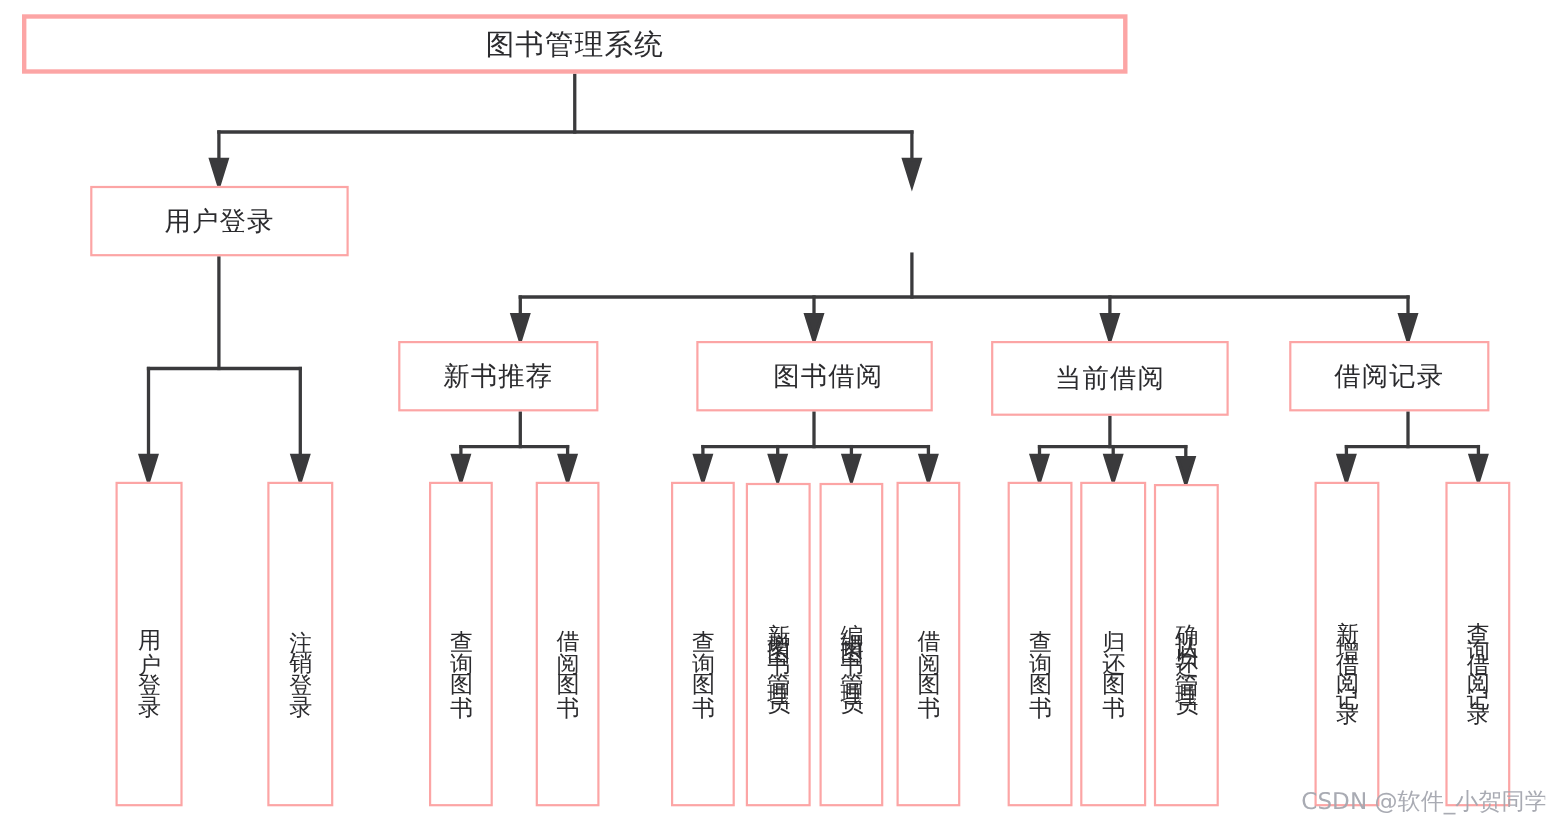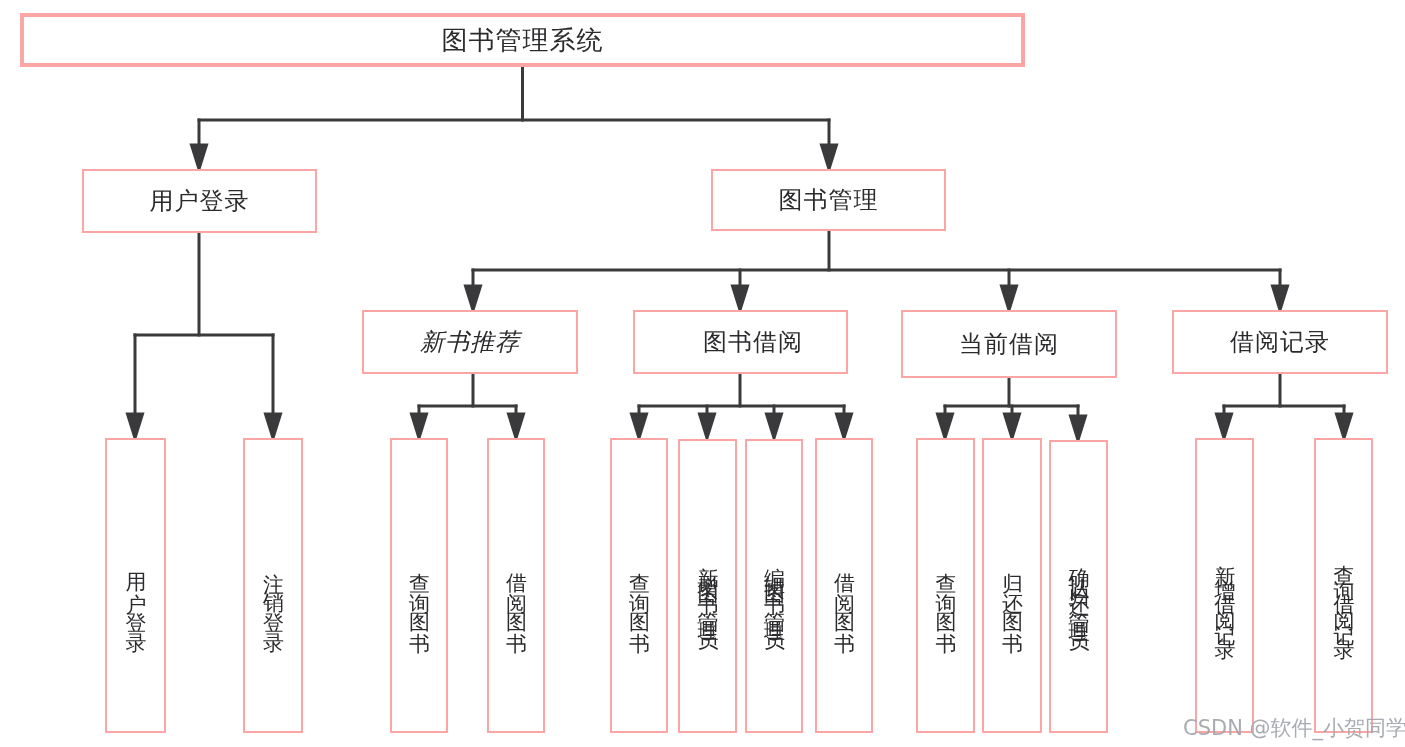--- a/index.html
+++ b/index.html
@@ -129,26 +129,25 @@
       <line x1="1224" y1="406" x2="1224" y2="417"></line>
       <polygon points="1224,438 1216.5,414 1231.5,414"></polygon>
       <line x1="1344" y1="406" x2="1344" y2="417"></line>
       <polygon points="1344,438 1336.5,414 1351.5,414"></polygon>
     </g>
   </svg>
 
   <div class="box root" style="left:20px; top:13px; width:1005px; height:54px;">图书管理系统</div>
 
   <div class="box branch" style="left:82px; top:169px; width:235px; height:64px;">用户登录</div>
-  <div class="box branch" style="left:711px; top:169px; width:235px; height:62px;">图书管理</div>
 
-  <div class="box branch" style="left:362px; top:310px; width:216px; height:64px;font-style:italic;">新书推荐</div>
+  <div class="box branch" style="left:362px; top:310px; width:182px; height:64px;">新书推荐</div>
   <div class="box branch" style="left:633px; top:310px; width:215px; height:64px;padding-left:25px;">图书借阅</div>
   <div class="box branch" style="left:901px; top:310px; width:216px; height:68px;">当前借阅</div>
-  <div class="box branch" style="left:1172px; top:310px; width:216px; height:64px;">借阅记录</div>
+  <div class="box branch" style="left:1172px; top:310px; width:182px; height:64px;">借阅记录</div>
 
   <div class="box leaf" style="left:105px; top:438px; width:61px; height:295px;">
     <span class="vtext sp-wide">用户登录</span>
   </div>
   <div class="box leaf" style="left:243px; top:438px; width:60px; height:295px;">
     <span class="vtext sp-wide">注销登录</span>
   </div>
 
   <div class="box leaf" style="left:390px; top:438px; width:58px; height:295px;">
     <span class="vtext sp-wide">查询图书</span>

